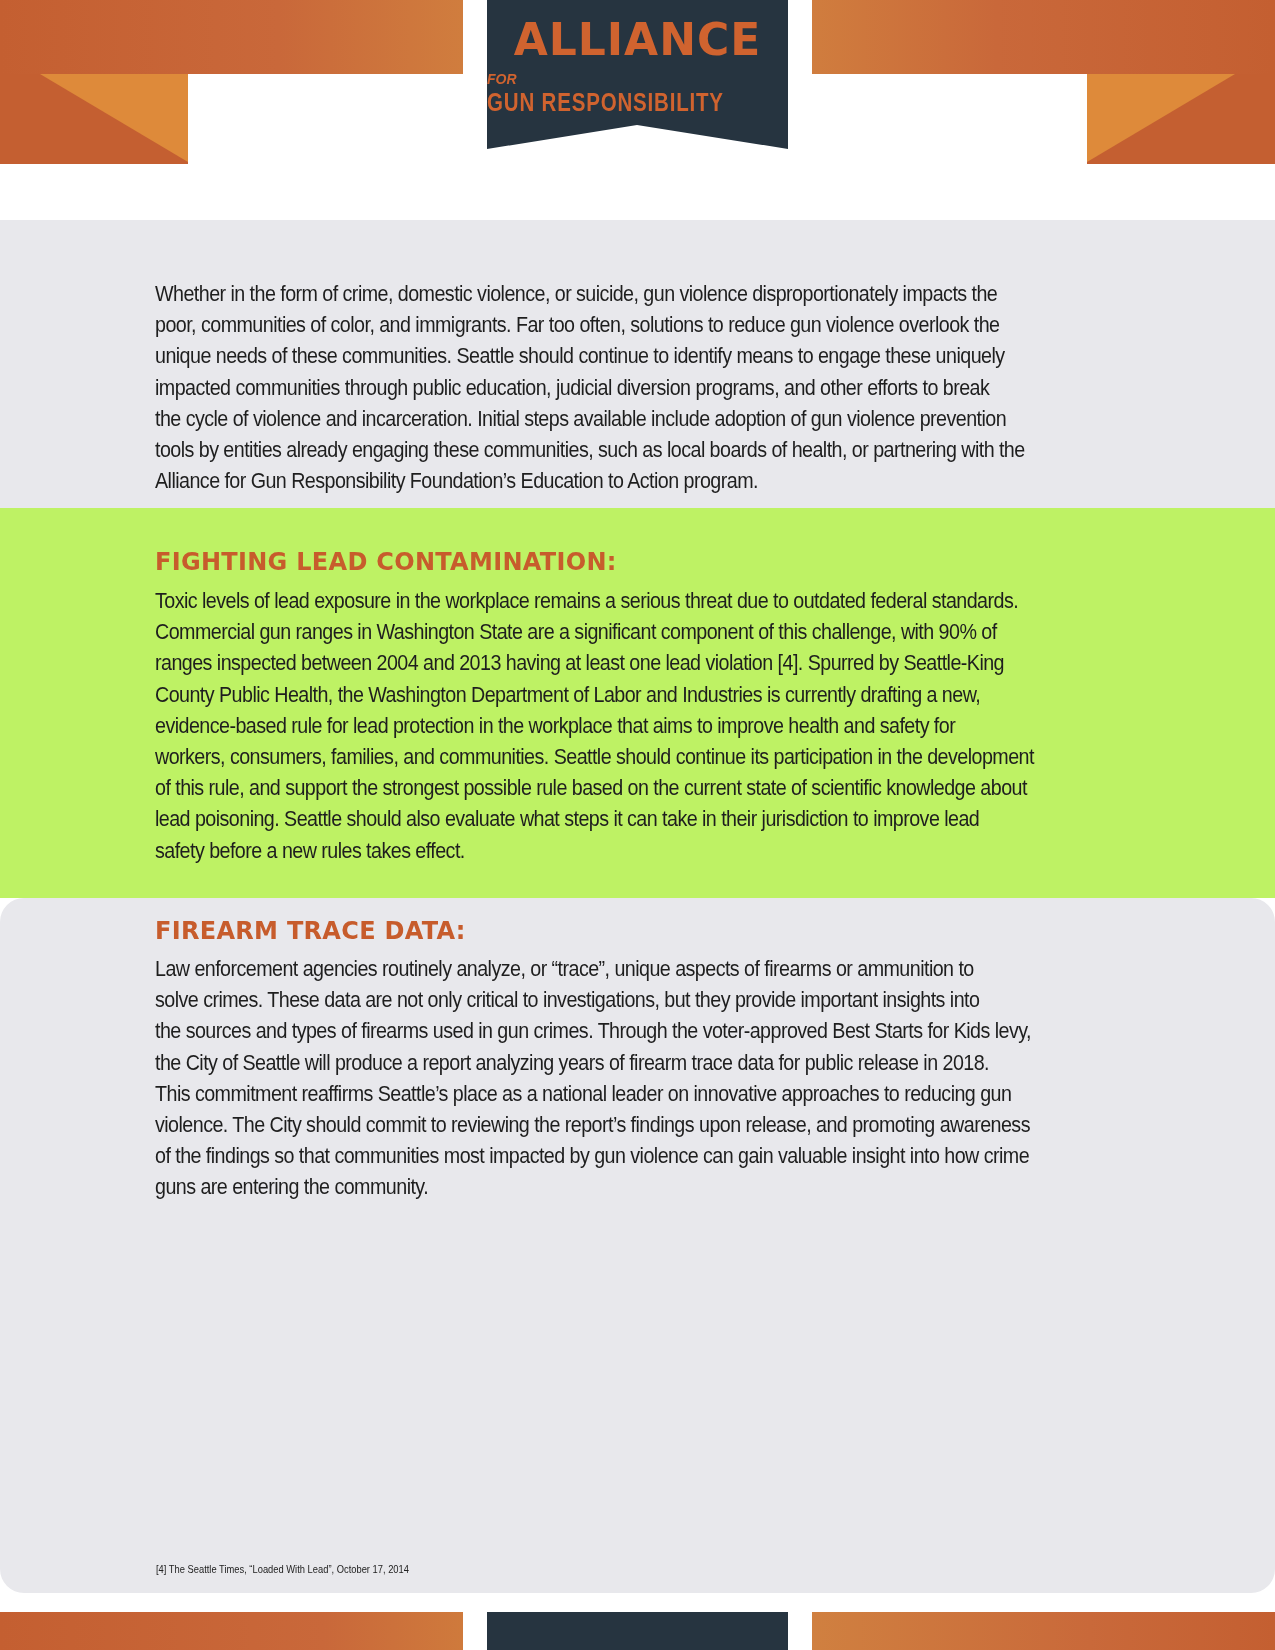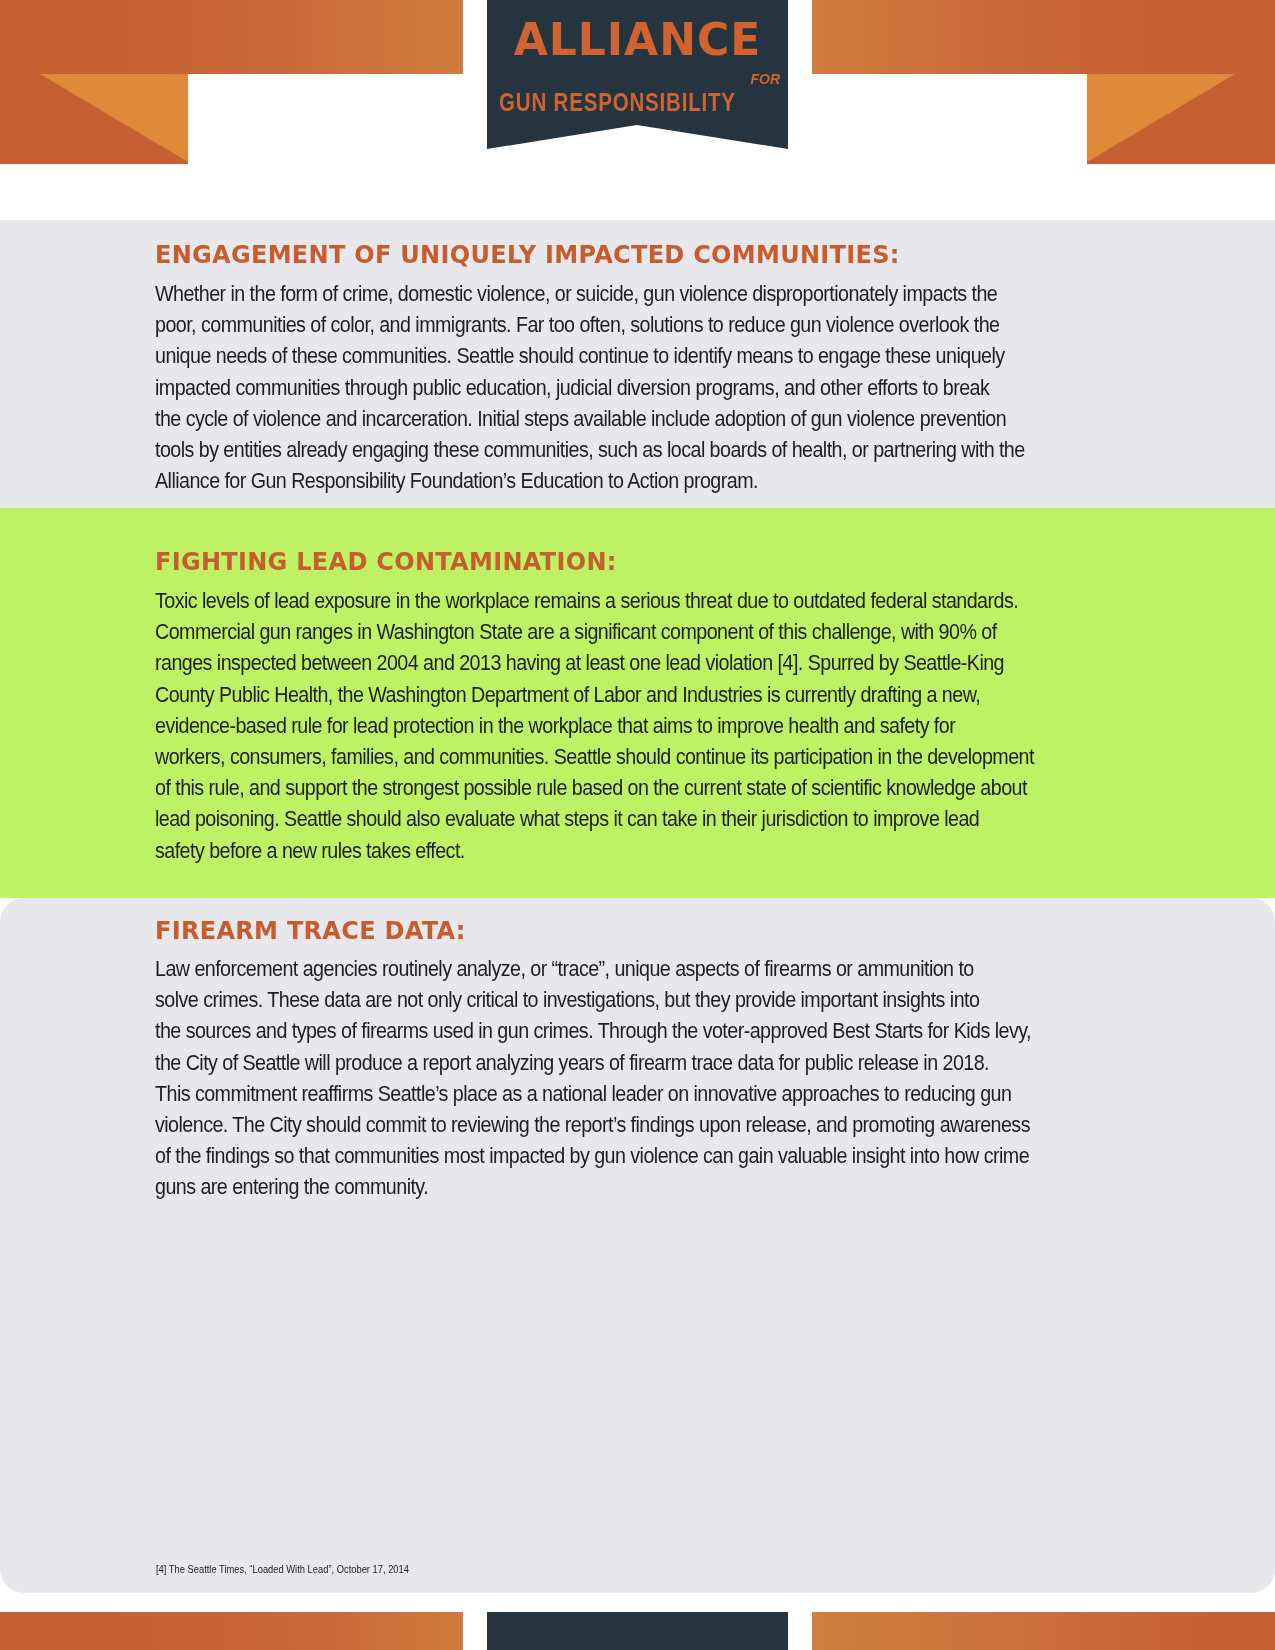--- a/index.html
+++ b/index.html
@@ -9,21 +9,21 @@
   .hdr-left { left:0; top:0; width:463px; height:74px;
               background:linear-gradient(90deg,#c45f31 0%,#c9683a 60%,#d07d3e 100%); }
   .hdr-left-fold { left:0; top:74px; width:188px; height:90px; }
   .hdr-right { left:812px; top:0; width:463px; height:74px;
                background:linear-gradient(90deg,#d07d3e 0%,#c9683a 40%,#c45f31 100%); }
   .hdr-right-fold { left:1087px; top:74px; width:188px; height:90px; }
   .logo { position:absolute; left:487px; top:0; width:350px; height:150px;text-decoration:underline; }
   .logo-title { position:absolute; left:0; width:301px; top:14px; text-align:center;
                 font-family:"DejaVu Sans", sans-serif; font-weight:bold; font-size:44px;
                 color:#d0632f; letter-spacing:1px; }
-  .logo-sub { position:absolute; left:0; width:301px; top:70px; text-align:right;
+  .logo-sub { position:absolute; left:0; width:301px; top:70px; text-align:left;
               color:#d0632f; font-family:"Liberation Sans Narrow","Liberation Sans", sans-serif; }
   .logo-for { font-size:14px; font-style:italic; font-weight:bold; margin-right:8px; }
   .logo-gun { font-size:25px; font-weight:bold; letter-spacing:1px; transform:scaleX(0.82);
               display:inline-block; transform-origin:left center; }
 
   .section { position:absolute; left:0; width:1275px; }
   .gray { background:#e8e8ec; }
   .sec1 { top:220px; height:288px; }
   .sec2 { top:508px; height:390px; background:#bef264;padding-left:36px; }
   .sec3 { top:898px; height:695px;border-radius:24px; }
@@ -58,21 +58,20 @@
   <svg width="301" height="150" viewBox="0 0 301 150" style="position:absolute;left:0;top:0">
     <polygon points="0,0 301,0 301,149 150,125 0,149" fill="#263440"></polygon>
   </svg>
   <div class="logo-title">ALLIANCE</div>
   <div class="logo-sub">
     <span class="logo-for">FOR</span><span class="logo-gun">GUN RESPONSIBILITY</span>
   </div>
 </div>
 
 <div class="section gray sec1">
-  <div class="heading" style="top:21px">ENGAGEMENT OF UNIQUELY IMPACTED COMMUNITIES:</div>
   <div class="body" style="top:58px">
     <div>Whether in the form of crime, domestic violence, or suicide, gun violence disproportionately impacts the</div>
     <div>poor, communities of color, and immigrants. Far too often, solutions to reduce gun violence overlook the</div>
     <div>unique needs of these communities. Seattle should continue to identify means to engage these uniquely</div>
     <div>impacted communities through public education, judicial diversion programs, and other efforts to break</div>
     <div>the cycle of violence and incarceration. Initial steps available include adoption of gun violence prevention</div>
     <div>tools by entities already engaging these communities, such as local boards of health, or partnering with the</div>
     <div>Alliance for Gun Responsibility Foundation’s Education to Action program.</div>
   </div>
 </div>

